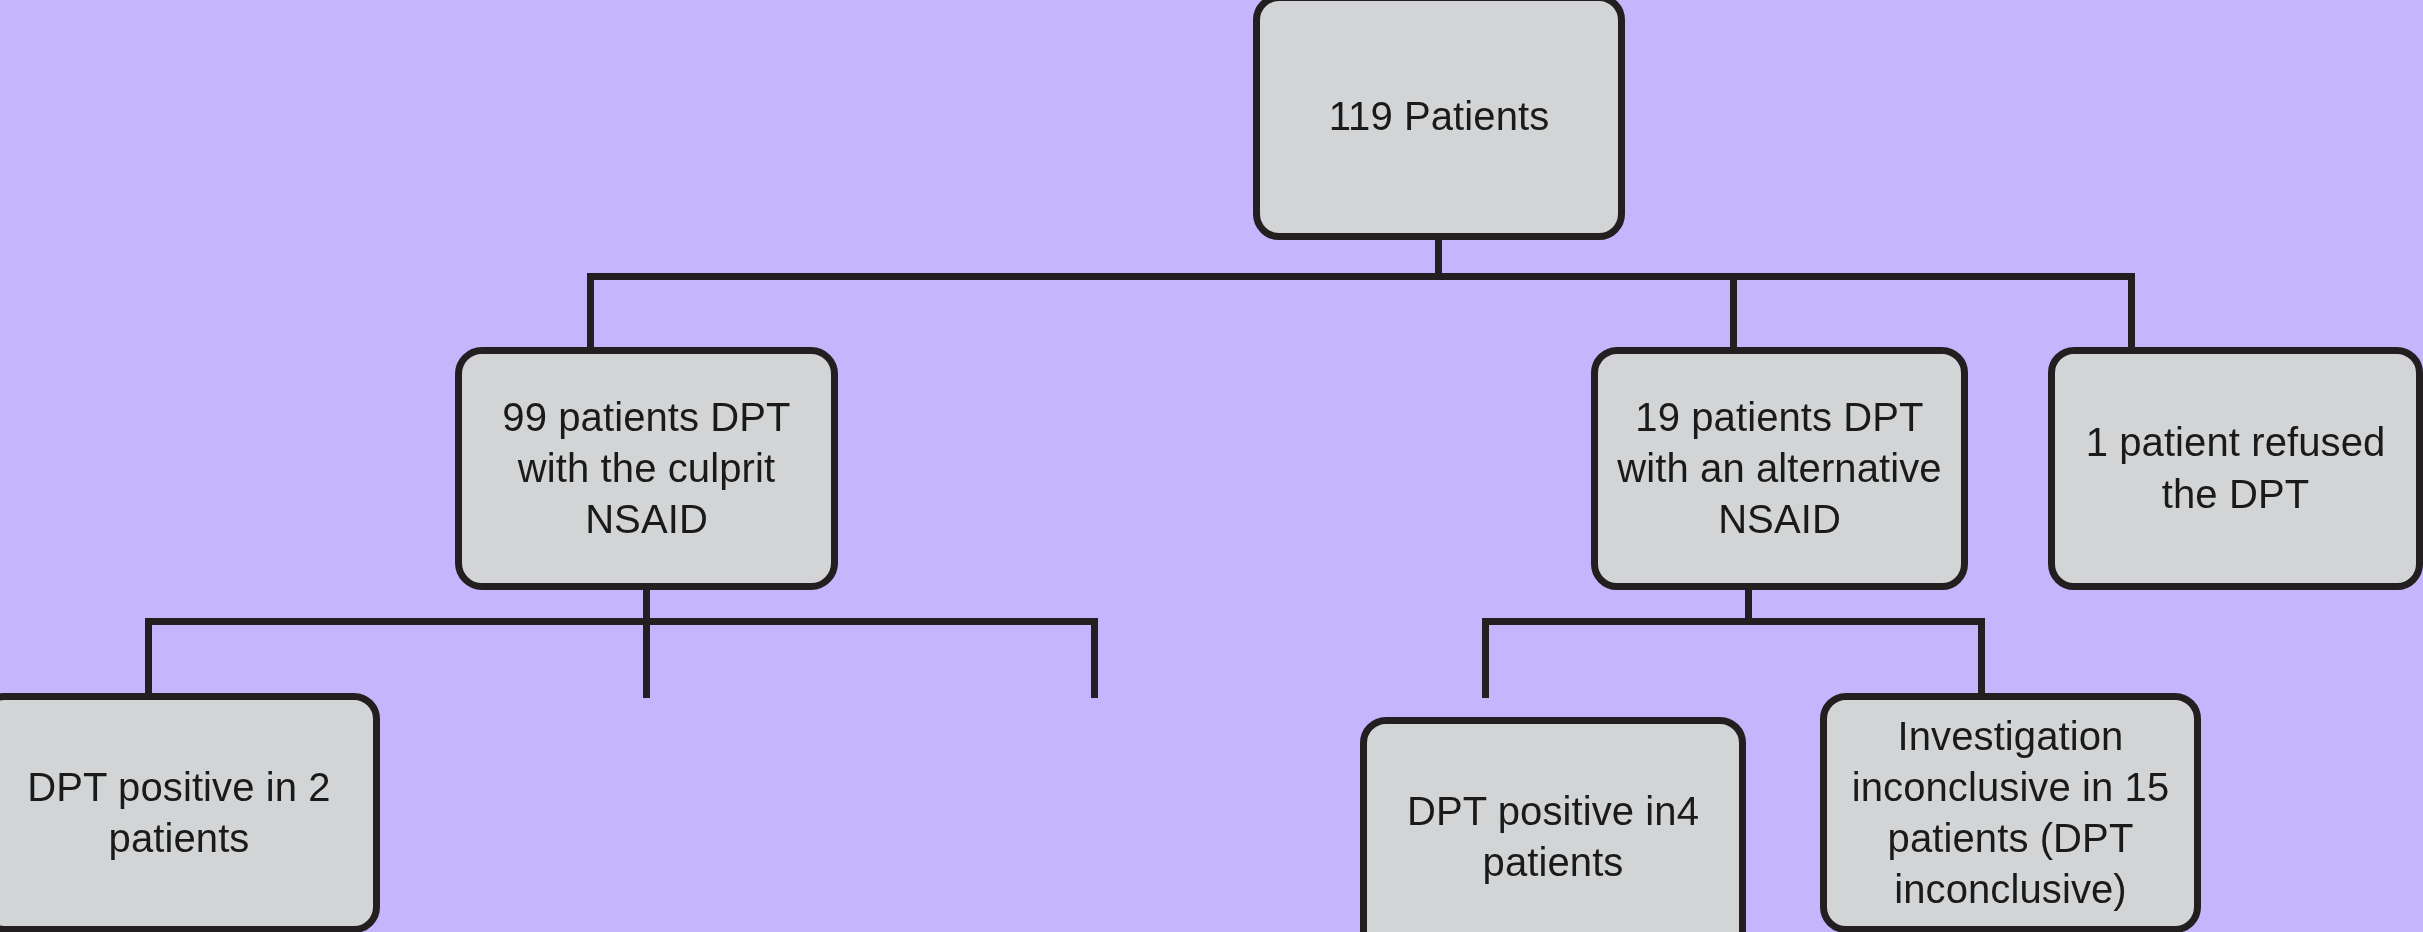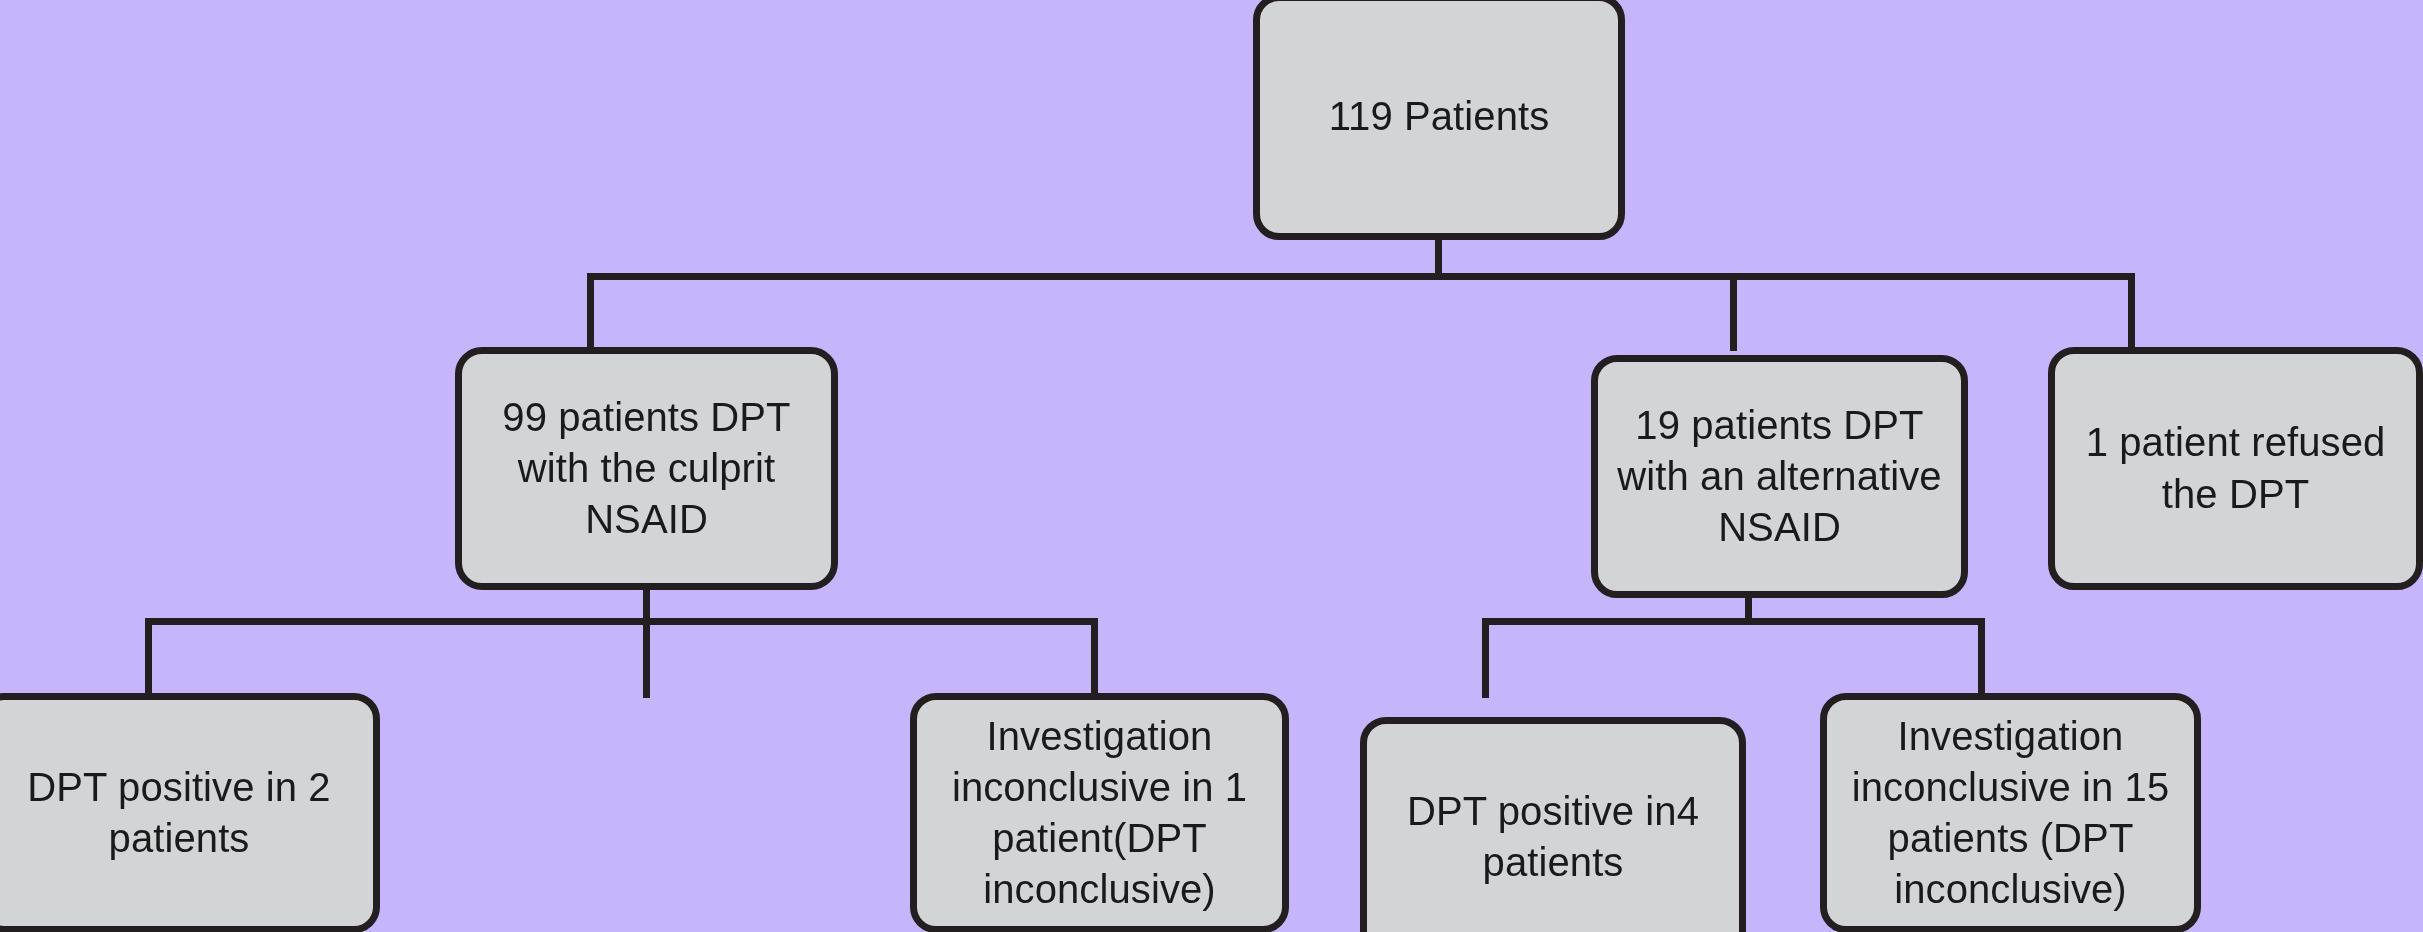--- a/index.html
+++ b/index.html
@@ -35,21 +35,21 @@
     padding: 6px 16px;
     z-index: 2;
   }
   .node .label {
     display: block;
     width: 100%;
   }
   
   #node-root      { left: 1253px; top: -6px;  width: 372px; height: 246px; }
   #node-culprit   { left: 455px;  top: 347px; width: 383px; height: 243px; border-radius: 27px; }
-  #node-alt       { left: 1591px; top: 355px; width: 377px; height: 243px; }
+  #node-alt       { left: 1591px; top: 347px; width: 377px; height: 243px; }
   #node-refused   { left: 2048px; top: 347px; width: 375px; height: 243px; justify-content: center; }
   #node-pos5      { left: -22px;  top: 693px; width: 402px; height: 240px; }
   #node-neg93     { left: 455px;  top: 693px; width: 384px; height: 240px; }
   #node-incon1    { left: 910px;  top: 693px; width: 379px; height: 240px; }
   #node-pos4      { left: 1360px; top: 693px; width: 386px; height: 240px; margin-top: 24px; }
   #node-incon15   { left: 1820px; top: 693px; width: 381px; height: 240px; }
 
   .conn {
     position: absolute;
     background: #231f20;
@@ -114,23 +114,20 @@
 
   <div class="node" id="node-refused">
     <span class="label">1 patient refused the DPT</span>
   </div>
 
   <div class="node" id="node-pos5">
     <span class="label">DPT positive in 2 patients</span>
   </div>
 
 
-  <div class="node" id="node-incon1">
-    <span class="label">Investigation inconclusive in 1 patient(DPT inconclusive)</span>
-  </div>
 
   <div class="node" id="node-pos4">
     <span class="label">DPT positive in4 patients</span>
   </div>
 
   <div class="node" id="node-incon15">
     <span class="label">Investigation inconclusive in 15 patients (DPT inconclusive)</span>
   </div>
 
 </div>

